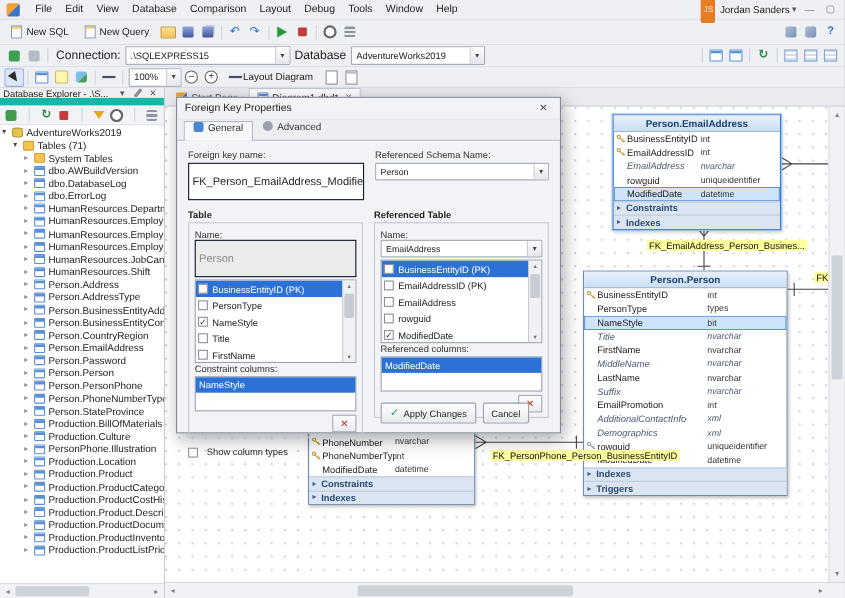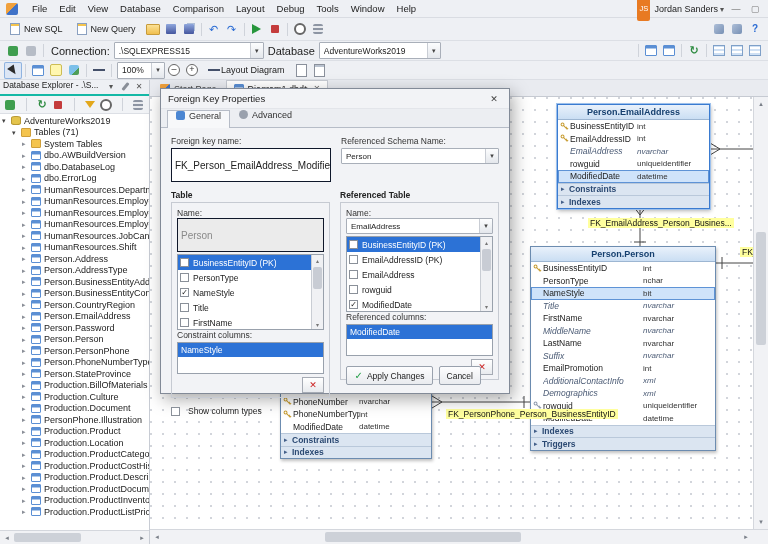--- a/index.html
+++ b/index.html
@@ -62,21 +62,21 @@
   .gi-relation::before{width:12px;height:2px;background:#44506a;border-radius:0}
   .gi-print-preview::before,.gi-page-setup::before{background:#fff;border:1px solid #8a909b;width:9px;height:11px;border-radius:0}
   .gi-page-setup::before{box-shadow:inset 0 2px 0 #b9c2cf}
   .gi-table-list::before,.gi-table-cards::before,.gi-table-grid::before{width:10px;height:9px;border:1px solid #7fa0c8;background:repeating-linear-gradient(0deg,#cfe0f4 0 2px,#fff 2px 4px);border-radius:0}
 
   
   .main{position:absolute;top:80px;left:0;right:0;bottom:0;display:flex}
 
   
   .explorer{width:150px;flex:none;display:flex;flex-direction:column;background:#f4f5f8;border-right:1px solid #c8ccd4}
-  .exp-header{height:16px;display:flex;padding:0 3px;font-size:8.5px;background:#eef0f4;border-bottom:2px solid #14b8a6;white-space:nowrap}
+  .exp-header{height:16px;display:flex;align-items:center;padding:0 3px;font-size:8.5px;background:#eef0f4;border-bottom:7px solid #14b8a6;white-space:nowrap}
   .exp-title{flex:1;overflow:hidden;text-overflow:ellipsis}
   .exp-header .gi{width:14px;height:13px}
   .exp-toolbar{height:18px;display:flex;align-items:center;padding:0 2px;border-bottom:1px solid #dcdfe5;background:#f1f3f6}
   .exp-toolbar .gi{width:16px;height:15px}
   .tree{flex:1;background:#fff;overflow:hidden;padding-top:1px}
   .titem{display:flex;align-items:center;height:11.5px;font-size:9px;white-space:nowrap;overflow:hidden;padding-left:2px}
   .titem.lvl1{padding-left:12px}
   .titem.lvl2{padding-left:22px}
   .texp{width:9px;flex:none;color:#8b8f98;font-size:7px;line-height:1}
   .texp::before{content:"▸"}
@@ -472,42 +472,37 @@
               <span class="ticon gi-table"></span>
               <span class="tilabel">Production.BillOfMaterials</span>
             </div>
 
             <div class="titem lvl2">
               <span class="texp"></span>
               <span class="ticon gi-table"></span>
               <span class="tilabel">Production.Culture</span>
             </div>
 
-            <div class="titem lvl2">
-              <span class="texp"></span>
-              <span class="ticon gi-table"></span>
-              <span class="tilabel">Production.Document</span>
-            </div>
 
             <div class="titem lvl2">
               <span class="texp"></span>
               <span class="ticon gi-table"></span>
               <span class="tilabel">PersonPhone.Illustration</span>
             </div>
 
             <div class="titem lvl2">
               <span class="texp"></span>
               <span class="ticon gi-table"></span>
+              <span class="tilabel">Production.Location</span>
+            </div>
+
+            <div class="titem lvl2">
+              <span class="texp"></span>
+              <span class="ticon gi-table"></span>
               <span class="tilabel">Production.Product</span>
-            </div>
-
-            <div class="titem lvl2">
-              <span class="texp"></span>
-              <span class="ticon gi-table"></span>
-              <span class="tilabel">Production.Location</span>
             </div>
 
             <div class="titem lvl2">
               <span class="texp"></span>
               <span class="ticon gi-table"></span>
               <span class="tilabel">Production.ProductCategory</span>
             </div>
 
             <div class="titem lvl2">
               <span class="texp"></span>
@@ -661,21 +656,21 @@
                 </div>
 
                 <div class="ecol">
                   <span class="ekey">
                     <svg viewBox="0 0 16 16" width="9" height="9">
                       <circle cx="4.5" cy="4.5" r="2.6" fill="none" stroke="currentColor" stroke-width="1.8"></circle>
                       <path d="M6.5 6.5 L13 13 M10.5 10.5 l1.8 -1.8 M12.6 12.6 l1.8 -1.8" stroke="currentColor" stroke-width="1.8" fill="none"></path>
                     </svg>
                   </span>
                   <span class="ename">PersonType</span>
-                  <span class="etype">nchar</span>
+                  <span class="etype">types</span>
                 </div>
 
                 <div class="ecol highlight">
                   <span class="ekey">
                     <svg viewBox="0 0 16 16" width="9" height="9">
                       <circle cx="4.5" cy="4.5" r="2.6" fill="none" stroke="currentColor" stroke-width="1.8"></circle>
                       <path d="M6.5 6.5 L13 13 M10.5 10.5 l1.8 -1.8 M12.6 12.6 l1.8 -1.8" stroke="currentColor" stroke-width="1.8" fill="none"></path>
                     </svg>
                   </span>
                   <span class="ename">NameStyle</span>

